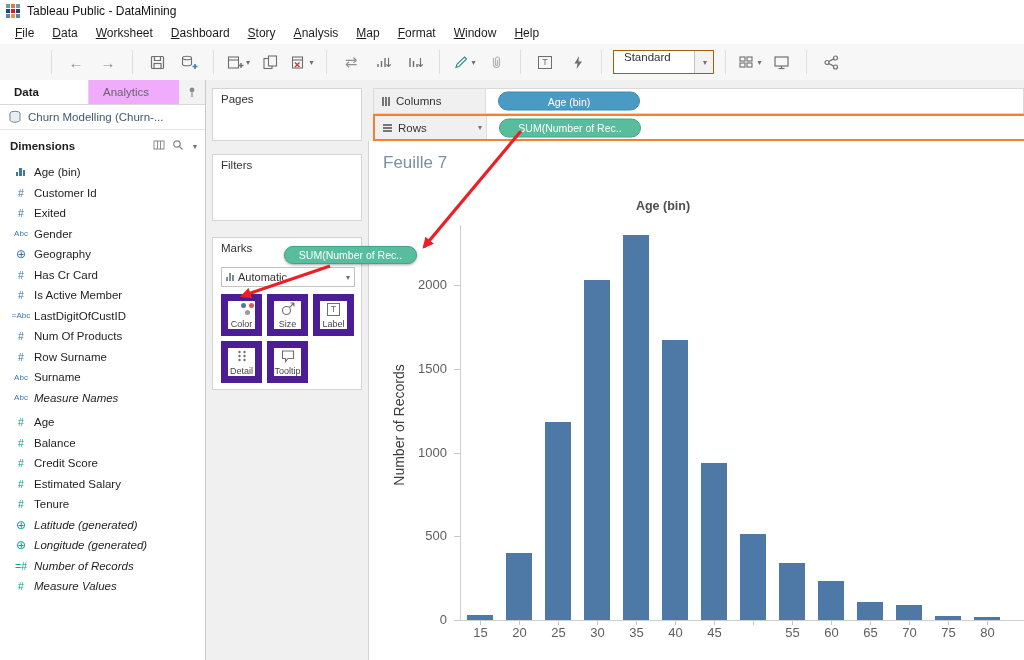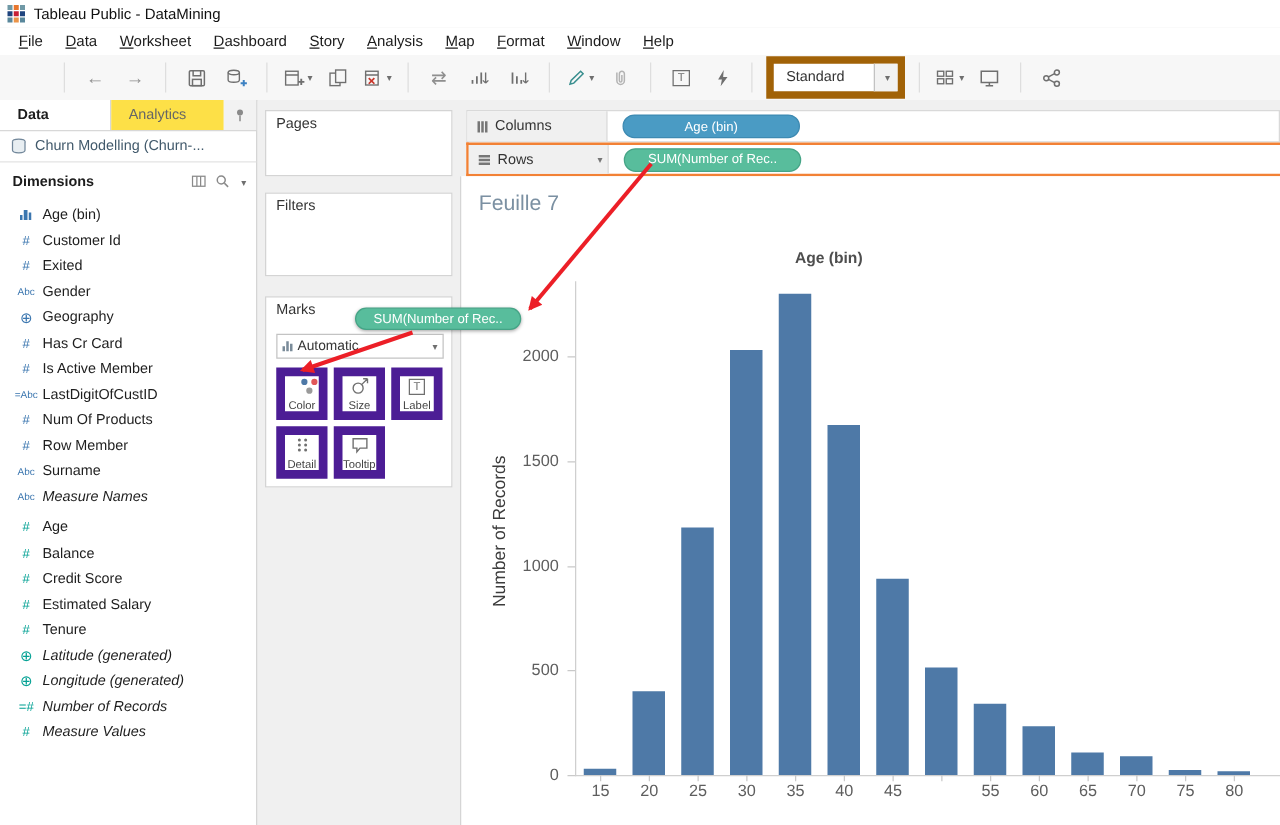--- a/index.html
+++ b/index.html
@@ -17,30 +17,30 @@
   
   .toolbar{position:absolute;top:44px;left:0;right:0;height:36px;background:#f7f7f7;border-bottom:1px solid #dcdcdc;
            display:flex;align-items:center;padding-left:10px;gap:6px;}
   .tbtn{display:inline-flex;align-items:center;justify-content:center;height:26px;min-width:26px;color:#6f6f6f;}
   .tbtn svg{display:block;}
   .tsep{width:1px;height:24px;background:#dedede;margin:0 5px;}
   .tb-logo{width:20px;height:20px;display:grid;grid-template-columns:repeat(3,5px);grid-template-rows:repeat(3,5px);gap:1px;margin-right:4px;}
   .tb-logo i{display:block;}
   .arrowglyph{font-size:15px;color:#8f8f8f;}
   .caret{font-size:8px;color:#6f6f6f;margin-left:2px;}
-  .fit-combo{display:flex;align-items:center;height:22px;border:6px solid #a16207;background:#fff;}
+  .fit-combo{display:flex;align-items:flex-start;height:22px;border:1px solid #a16207;background:#fff;}
   .fit-combo .fit-text{padding:0 10px;font-size:11.5px;color:#333;min-width:60px;}
   .fit-combo .fit-caret{width:18px;height:22px;border-left:1px solid #c2c2c2;display:flex;align-items:center;justify-content:center;background:#f2f2f2;}
   .tbox{border:1px solid #6f6f6f;font-size:9px;line-height:11px;padding:0 3px;color:#6f6f6f;}
   .tbox::before{content:"T";}
   
   .sidebar{position:absolute;top:80px;left:0;bottom:0;width:206px;background:#fff;border-right:1px solid #c8c8c8;box-sizing:border-box;}
   .side-tabs{height:24px;display:flex;border-bottom:1px solid #d8d8d8;}
   .tab-data{width:74px;background:#fff;border-right:1px solid #d8d8d8;display:flex;align-items:center;padding-left:14px;font-weight:600;color:#1c1c1c;font-size:11.5px;}
-  .tab-analytics{flex:1;background:#fde047;display:flex;align-items:center;padding-left:14px;color:#666;font-size:11.5px;}
+  .tab-analytics{flex:1;background:#f0abfc;display:flex;align-items:center;padding-left:14px;color:#666;font-size:11.5px;}
   .tab-pin{width:26px;background:#f2f2f2;display:flex;align-items:center;justify-content:center;}
   .ds-row{height:24px;display:flex;align-items:center;gap:6px;padding-left:8px;border-bottom:1px solid #e4e4e4;color:#41596b;font-size:11.5px;white-space:nowrap;overflow:hidden;}
   .pane-header{height:24px;margin-top:4px;display:flex;align-items:center;padding:0 8px 0 10px;}
   .pane-header .ph-label{font-weight:700;font-size:11.5px;color:#1c1c1c;flex:1;}
   .ph-icons{display:flex;align-items:center;gap:7px;color:#7a7a7a;}
   .flist{margin-top:4px;}
   .frow{height:20.5px;display:flex;align-items:center;padding-left:8px;cursor:default;}
   .fi{display:inline-flex;width:26px;justify-content:center;align-items:flex-end;font-size:10.5px;}
   .dim .fi{color:#3b76af;}
   .meas .fi{color:#06a295;}
@@ -337,21 +337,21 @@
       <div class="frow dim">
         <span class="fi fi-calc-abc">=Abc</span>
         <span class="flabel">LastDigitOfCustID</span>
       </div>
       <div class="frow dim">
         <span class="fi fi-hash">#</span>
         <span class="flabel">Num Of Products</span>
       </div>
       <div class="frow dim">
         <span class="fi fi-hash">#</span>
-        <span class="flabel">Row Member</span>
+        <span class="flabel">Row Surname</span>
       </div>
       <div class="frow dim">
         <span class="fi fi-abc">Abc</span>
         <span class="flabel">Surname</span>
       </div>
       <div class="frow dim">
         <span class="fi fi-abc">Abc</span>
         <span class="flabel it">Measure Names</span>
       </div>
     </div>

